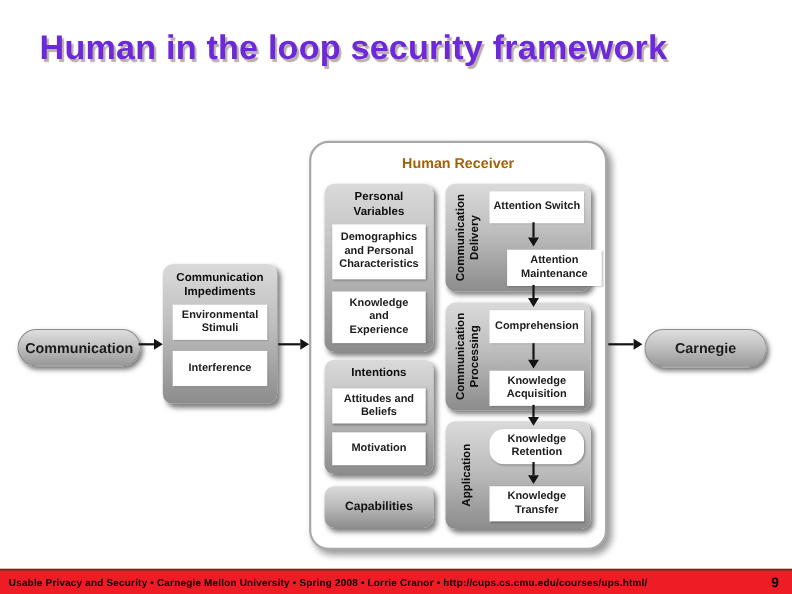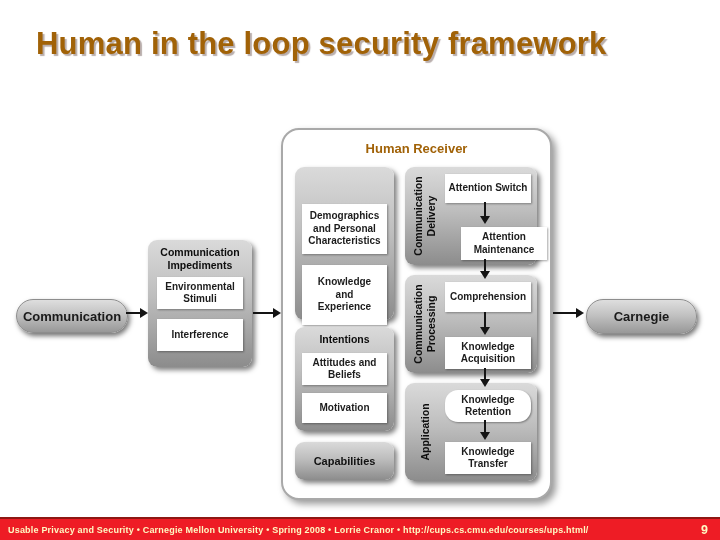--- a/index.html
+++ b/index.html
@@ -4,21 +4,21 @@
 <style>
   html,body { margin:0; padding:0; background:#666; }
   #slide {
     position:relative; width:720px; height:540px; background:#ffffff;
     overflow:hidden; font-family:"Liberation Sans", sans-serif; color:#111;
   }
   
   #title {
     position:absolute; left:36px; top:26px; width:660px;
     font-size:31px; font-weight:bold; letter-spacing:0.2px;
-    color:#a16207; text-shadow:2px 2px 1px #b9aeac;
+    color:#6d28d9; text-shadow:2px 2px 1px #b9aeac;
     white-space:nowrap;
   }
   
   .pill {
     position:absolute; border-radius:17px;
     background:linear-gradient(to bottom,#dedede 0%,#c2c2c2 45%,#989898 100%);
     border:1px solid #8d8d8d;
     box-shadow:2px 3px 5px rgba(0,0,0,0.55);
     display:flex; align-items:center; justify-content:center;
     font-weight:bold; font-size:13px; color:#1a1a1a;
@@ -71,21 +71,21 @@
   .arr-d { position:absolute; width:2px; background:#141414; }
   .arr-d::after {
     content:""; position:absolute; bottom:-8px; left:-4px;
     border-left:5px solid transparent; border-right:5px solid transparent;
     border-top:8px solid #141414;
   }
   
   #footer-line { position:absolute; left:0; top:517px; width:720px; height:2px; background:#8f1713; }
   #footer-bar {
     position:absolute; left:0; top:519px; width:720px; height:21px;
-    background:#ee1c25; color:#fef9c3;
+    background:#ee1c25; color:#000000;
     display:flex; align-items:center;justify-content:center;
   }
   #footer-text { margin-left:8px; font-size:9px; font-weight:bold; letter-spacing:0.2px; flex:1; white-space:nowrap; }
   #footer-page { margin-right:12px; font-size:12.5px; font-weight:bold; }
 </style>
 </head>
 <body>
 
 <div id="slide">
 
@@ -98,22 +98,23 @@
   <div class="gbox" style="left:148px; top:240px; width:104px; height:127px;">
     <div class="hdr">Communication Impediments</div>
     <div class="wbox" style="left:9px; top:37px; width:86px; height:32px;">Environmental Stimuli</div>
     <div class="wbox" style="left:9px; top:79px; width:86px; height:32px;">Interference</div>
   </div>
 
   <div id="receiver">
     <div id="receiver-title">Human Receiver</div>
 
     <div class="gbox" style="left:12px; top:37px; width:99px; height:153px;">
+      <div class="hdr" style="padding-left:10px;padding-right:10px;box-sizing:border-box;">Personal Variables</div>
       <div class="wbox" style="left:7px; top:37px; width:85px; height:50px;">Demographics and Personal Characteristics</div>
-      <div class="wbox" style="left:7px; top:98px; width:85px; height:60px; padding:2px 14px;">Knowledge and Experience</div>
+      <div class="wbox" style="left:7px; top:98px; width:85px; height:47px; padding:2px 14px;">Knowledge and Experience</div>
     </div>
 
     <div class="gbox" style="left:12px; top:197px; width:99px; height:104px;">
       <div class="hdr">Intentions</div>
       <div class="wbox" style="left:7px; top:26px; width:85px; height:32px;">Attitudes and Beliefs</div>
       <div class="wbox" style="left:7px; top:66px; width:85px; height:30px;">Motivation</div>
     </div>
 
     <div class="gbox" style="left:12px; top:312px; width:99px; height:38px; display:flex; align-items:center; justify-content:center;">
       <span style="font-weight:bold; font-size:11px;">Capabilities</span>

